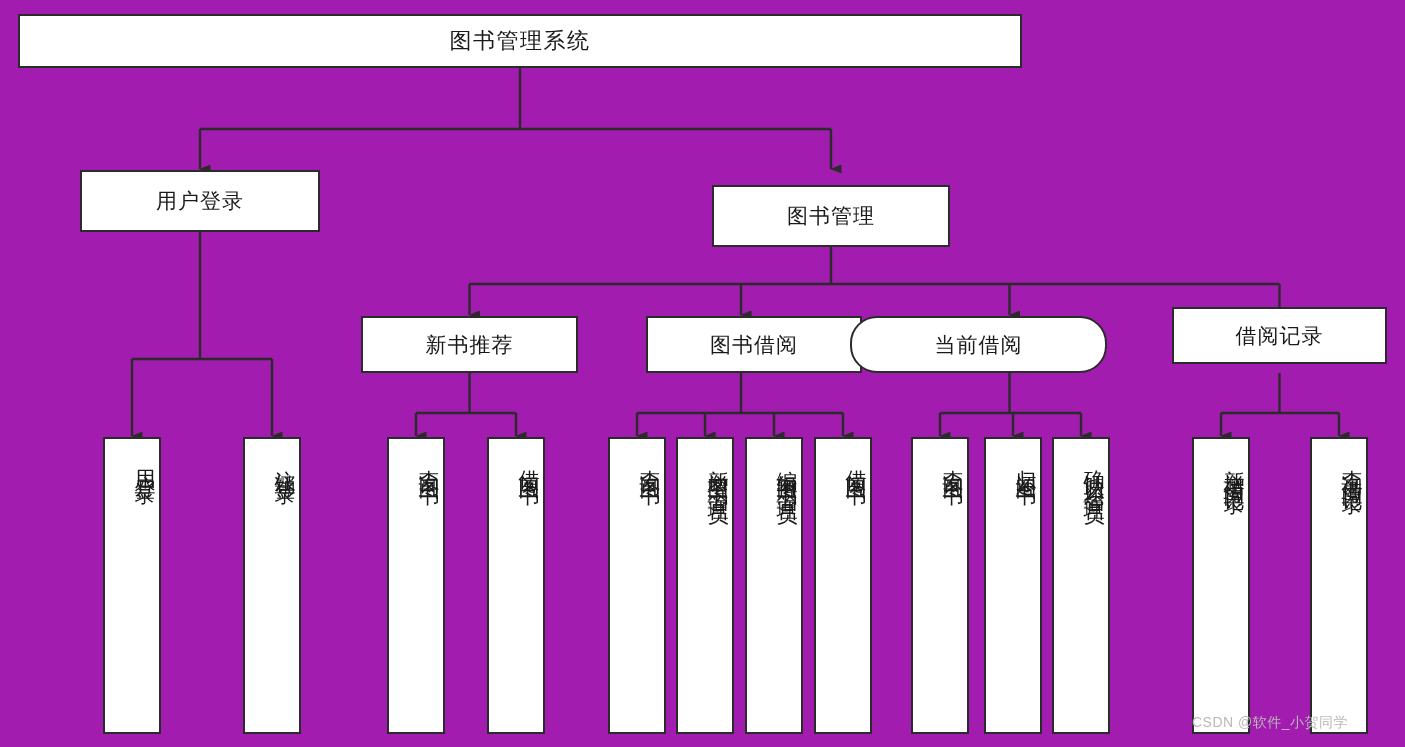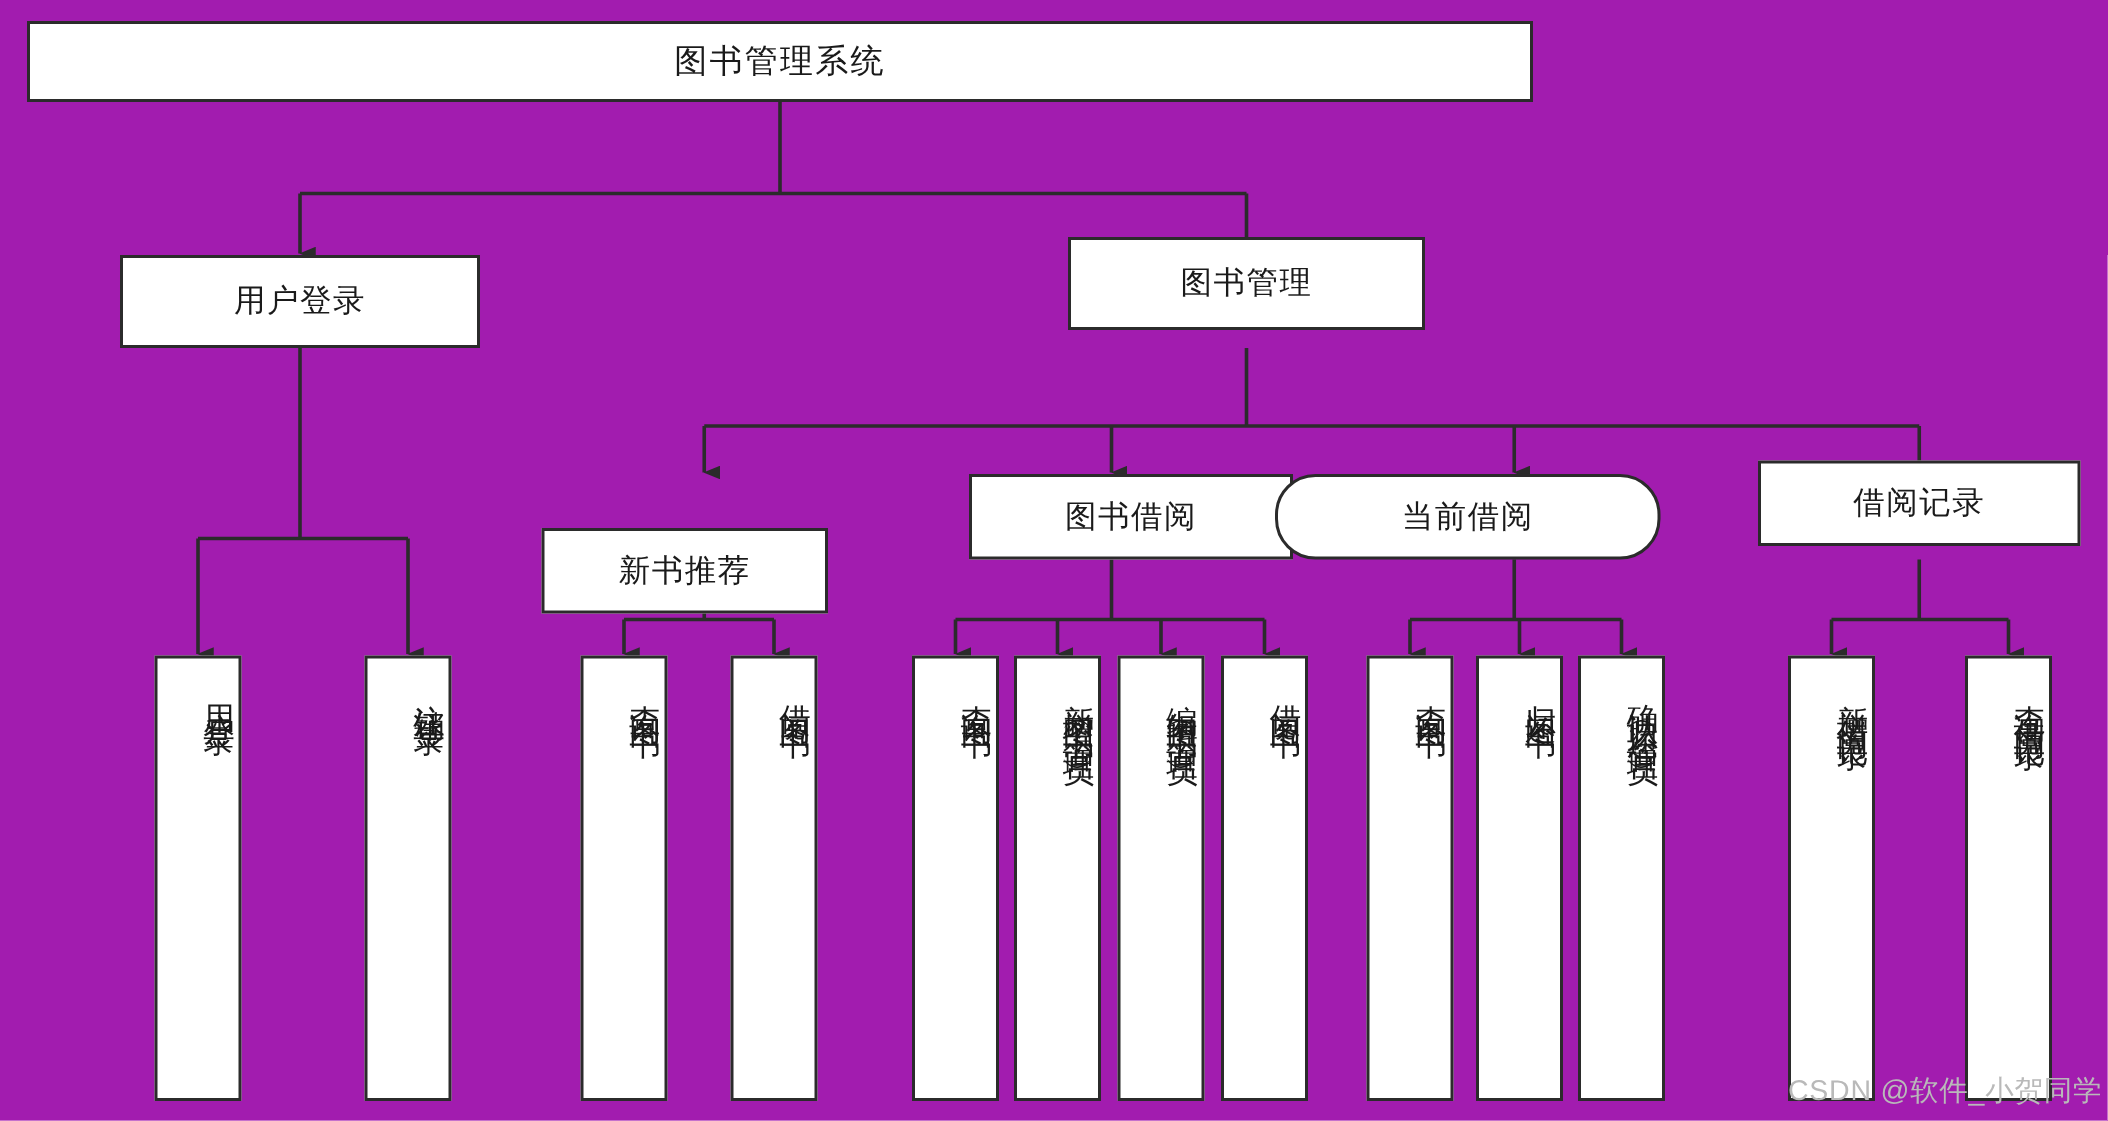--- a/index.html
+++ b/index.html
@@ -55,21 +55,21 @@
   }
   .node.vert .vtext {
     writing-mode: vertical-rl;
     text-orientation: upright;
     display: block;
     width: 100%;
     text-align: left;
   }
   .watermark {
     position: absolute;
-    font-size: 19px;
+    font-size: 14px;
     color: #b9b9b9;
     letter-spacing: 0.5px;
     white-space: nowrap;
     font-family: "Liberation Sans", "DejaVu Sans", sans-serif;
   }
 </style>
 </head>
 <body>
 
 <div id="canvas">
@@ -116,24 +116,24 @@
       </g>
   </svg>
 
   <div id="node-layer">
       <div class="node horiz root" style="left: 18px; top: 14px; width: 1004px; height: 54px;">
         <span class="htext">图书管理系统</span>
       </div>
       <div class="node horiz" style="left: 80px; top: 170px; width: 240px; height: 62px;">
         <span class="htext">用户登录</span>
       </div>
-      <div class="node horiz" style="left: 712px; top: 158px; width: 238px; height: 62px; text-align: center;">
+      <div class="node horiz" style="left: 712px; top: 185px; width: 238px; height: 62px; text-align: center;">
         <span class="htext">图书管理</span>
       </div>
-      <div class="node horiz" style="left: 361px; top: 316px; width: 191px; height: 57px; margin-top: 36px;">
+      <div class="node horiz" style="left: 361px; top: 316px; width: 217px; height: 57px;">
         <span class="htext">新书推荐</span>
       </div>
       <div class="node horiz" style="left: 633px; top: 316px; width: 216px; height: 57px; margin-left: 13px;">
         <span class="htext">图书借阅</span>
       </div>
       <div class="node horiz" style="left: 850px; top: 316px; width: 257px; height: 57px; border-radius: 27px;">
         <span class="htext">当前借阅</span>
       </div>
       <div class="node horiz" style="left: 1172px; top: 307px; width: 215px; height: 57px;">
         <span class="htext">借阅记录</span>

